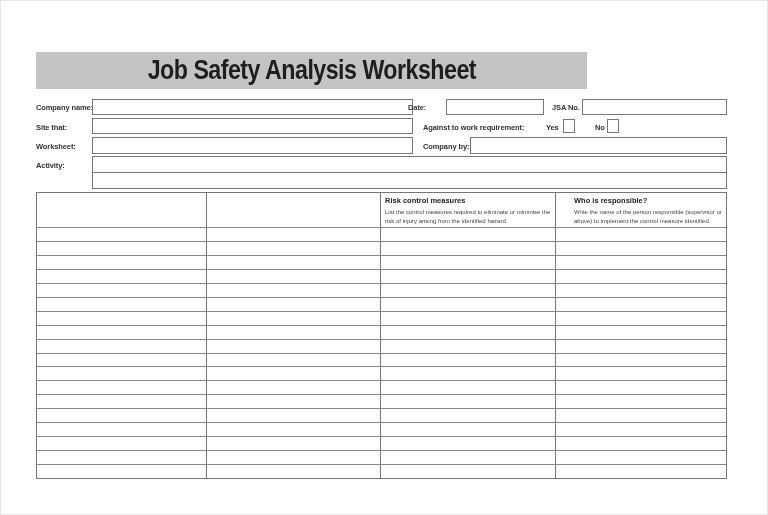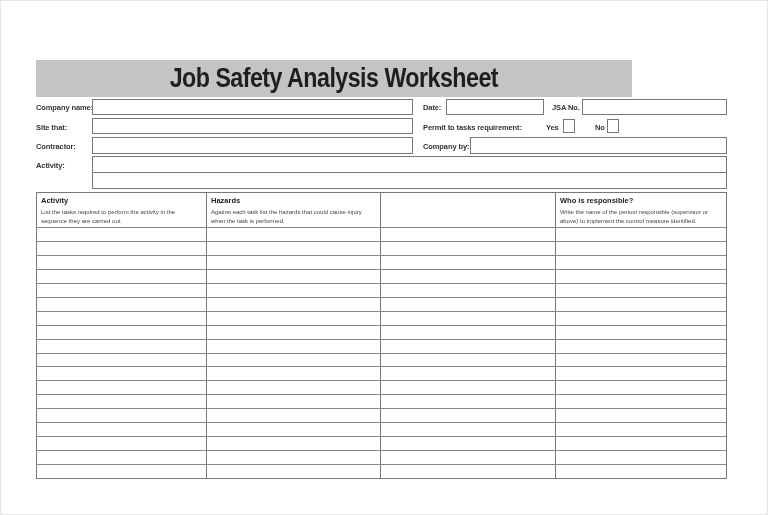--- a/index.html
+++ b/index.html
@@ -3,21 +3,21 @@
   <meta charset="utf-8">
   <style>
     html, body { margin: 0; padding: 0; }
     body {
       width: 768px; height: 515px; background: #ffffff;
       position: relative; overflow: hidden;
       font-family: "Liberation Sans", sans-serif; color: #222;
     }
     .page-border { position: absolute; left: 0; top: 0; width: 766px; height: 513px; border: 1px solid #e6e6e6; }
     .title-bar {
-      position: absolute; left: 36px; top: 60px; width: 596px; height: 37px;
+      position: absolute; left: 36px; top: 52px; width: 551px; height: 37px;
       background: #c4c4c4; display: flex; align-items: center; justify-content: center;
     }
     .title-bar span {
       font-family: "Liberation Sans", sans-serif; font-weight: bold; font-size: 27px;
       color: #1e1e1e; letter-spacing: -0.6px; transform: scaleX(0.86); display: inline-block;
     }
     .lbl {
       position: absolute; font-size: 7.5px; font-weight: bold; color: #333;
       white-space: nowrap; letter-spacing: -0.1px;
     }
@@ -40,56 +40,52 @@
 <div class="title-bar">
   <span>Job Safety Analysis Worksheet</span>
 </div>
 
 <div class="lbl" style="left:36px;top:103px;">Company name:</div>
 <div class="box" style="left:92px;top:99px;width:321px;height:16px;"></div>
 
 <div class="lbl" style="left:36px;top:123px;">Site that:</div>
 <div class="box" style="left:92px;top:118px;width:321px;height:16px;"></div>
 
-<div class="lbl" style="left:36px;top:142px;">Contractor:</div>
+<div class="lbl" style="left:36px;top:142px;">Worksheet:</div>
 <div class="box" style="left:92px;top:137px;width:321px;height:17px;"></div>
 
 <div class="lbl" style="left:36px;top:161px;text-align:right;">Activity:</div>
 <div class="box" style="left:92px;top:156px;width:635px;height:17px;"></div>
 <div class="box" style="left:92px;top:172px;width:635px;height:17px;"></div>
 
-<div class="lbl" style="left:423px;top:103px;">Date:</div>
+<div class="lbl" style="left:408px;top:103px;">Date:</div>
 <div class="box" style="left:446px;top:99px;width:98px;height:16px;"></div>
 
 <div class="lbl" style="left:552px;top:103px;">JSA No.</div>
 <div class="box" style="left:582px;top:99px;width:145px;height:16px;"></div>
 
-<div class="lbl" style="left:423px;top:123px;">Permit to tasks requirement:</div>
+<div class="lbl" style="left:423px;top:123px;">Against to work requirement:</div>
 <div class="lbl" style="left:546px;top:123px;">Yes</div>
 <div class="box" style="left:563px;top:119px;width:12px;height:14px;"></div>
 <div class="lbl" style="left:595px;top:123px;text-align:right;">No</div>
 <div class="box" style="left:607px;top:119px;width:12px;height:14px;"></div>
 
 <div class="lbl" style="left:423px;top:142px;">Company by:</div>
 <div class="box" style="left:470px;top:137px;width:257px;height:17px;"></div>
 
 <div class="table">
   <div class="col-line" style="left:169px;"></div>
   <div class="col-line" style="left:343px;"></div>
   <div class="col-line" style="left:518px;"></div>
 
-  <div class="hdr-cell" style="left:0;width:169px;">
-    <div class="hdr-title">Activity</div>
-    <div class="hdr-desc">List the tasks required to perform the activity in the sequence they are carried out.</div>
+  <div class="hdr-cell" style="left:344px;width:174px;">
+    <div class="hdr-title">Risk control measures</div>
+    <div class="hdr-desc">List the control measures required to eliminate or minimise the risk of injury arising from the identified hazard.</div>
   </div>
-  <div class="hdr-cell" style="left:170px;width:173px;">
-    <div class="hdr-title">Hazards</div>
-    <div class="hdr-desc">Against each task list the hazards that could cause injury when the task is performed.</div>
-  </div>
-  <div class="hdr-cell" style="left:519px;width:170px;">
+  <div class="hdr-cell" style="left:533px;width:170px;">
     <div class="hdr-title">Who is responsible?</div>
     <div class="hdr-desc">Write the name of the person responsible (supervisor or above) to implement the control measure identified.</div>
   </div>
 
   <div id="row-lines">
       <div class="row-line" style="top: 34px;"></div>
       <div class="row-line" style="top: 47.9444px;"></div>
       <div class="row-line" style="top: 61.8889px;"></div>
       <div class="row-line" style="top: 75.8333px;"></div>
       <div class="row-line" style="top: 89.7778px;"></div>

